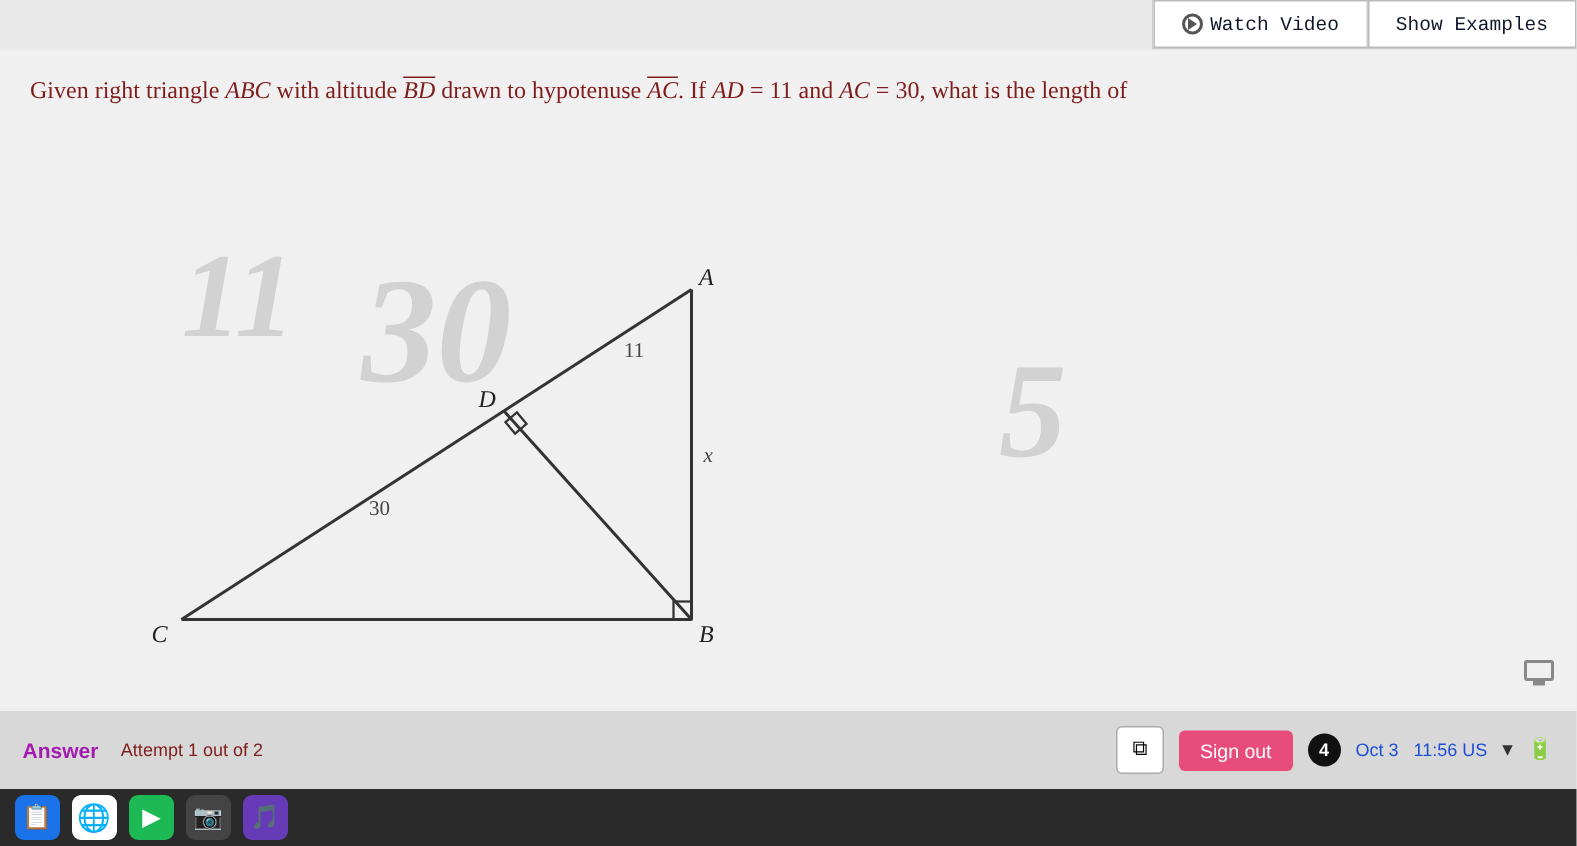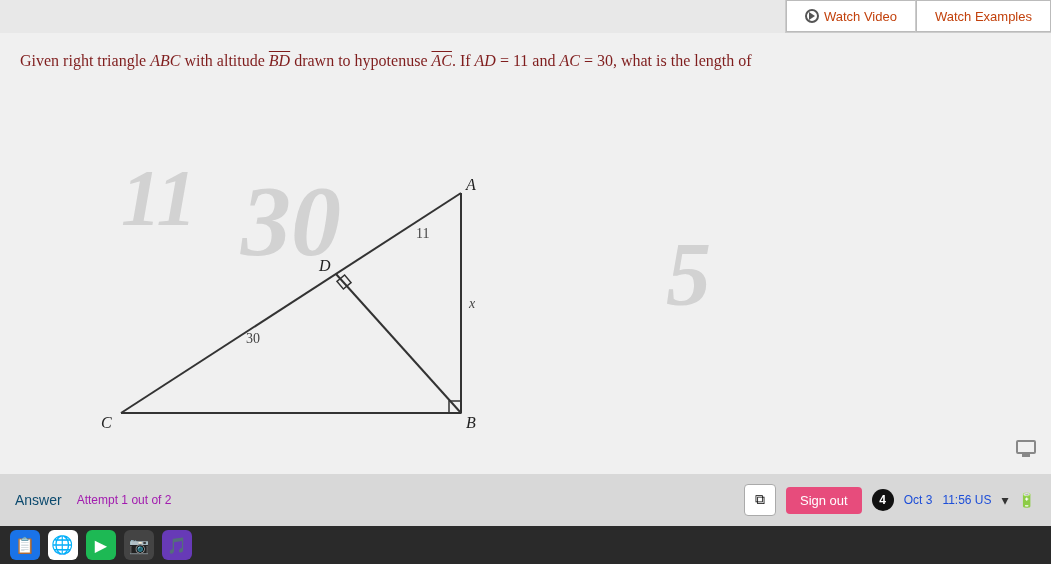--- a/index.html
+++ b/index.html
@@ -25,23 +25,23 @@
       border-right: none;
     }
     .top-bar-btn {
       display: flex;
       align-items: center;
       justify-content: flex-end;
       padding: 0 18px;
       background: #fff;
       border: 1px solid #bbb;
       cursor: pointer;
-      font-family: Liberation Sans, sans-serif;
+      font-family: Liberation Mono, monospace;
       font-size: 13px;
-      color: #c2410c;
+      color: #0f172a;
       gap: 5px;
     }
     .top-bar-btn:first-child {
       border-right: 1px solid #ccc;
     }
     .watch-video-circle {
       width: 14px;
       height: 14px;
       border: 2px solid #555;
       border-radius: 50%;
@@ -102,27 +102,27 @@
       height: 52px;
       background: #d8d8d8;
       display: flex;
       align-items: center;
       padding: 0 15px;
       gap: 10px;
     }
     .answer-label {
       font-family: Arial, sans-serif;
       font-size: 14px;
-      font-weight: normal;
-      color: #0c4a6e;
+      font-weight: bold;
+      color: #a21caf;
     }
     .attempt-text {
       font-family: Arial, sans-serif;
       font-size: 12px;
-      color: #a21caf;
+      color: #7f1d1d;
       margin-left: 5px;
     }
     .answer-spacer { flex: 1; }
     .copy-icon-btn {
       width: 32px;
       height: 32px;
       background: #fff;
       border: 1px solid #aaa;
       border-radius: 4px;
       display: flex;
@@ -222,21 +222,21 @@
   </style>
 </head>
 <body>
 
 <div class="top-bar">
   <button class="top-bar-btn">
     <span class="watch-video-circle"></span>
     <span>Watch Video</span>
   </button>
   <button class="top-bar-btn">
-    <span>Watch Examples</span>
+    <span>Show Examples</span>
   </button>
 </div>
 
 <div class="main-content">
   <div class="problem-text">
     <span>
       Given right triangle <span class="math-italic">ABC</span> with altitude <span class="overline">BD</span> drawn to hypotenuse <span class="overline">AC</span>. If <span class="math-italic">AD</span> = 11 and <span class="math-italic">AC</span> = 30, what is the length of
     </span>
     <br>
   </div>

